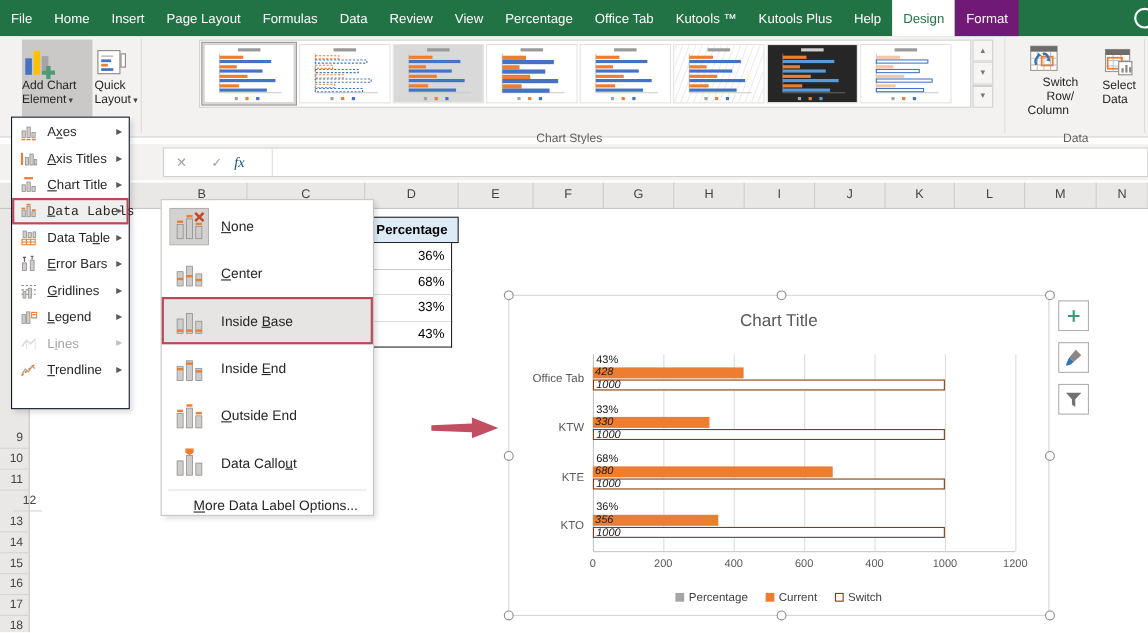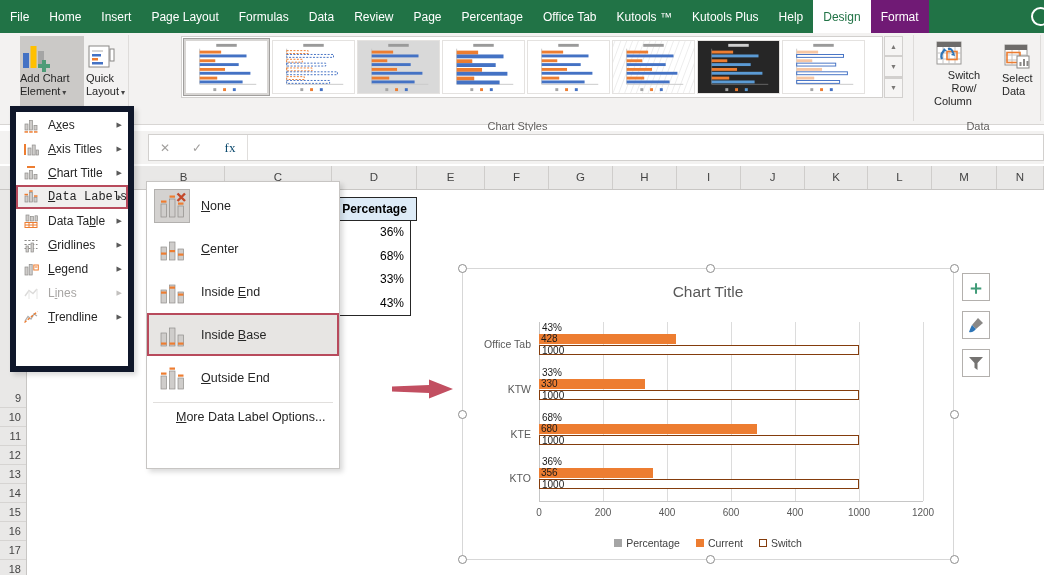--- a/index.html
+++ b/index.html
@@ -23,31 +23,31 @@
   .thumb{width:83px;height:54px;margin:1px;border:1px solid #e4e2e0;box-sizing:border-box;background:#fff;flex:none;}
   .thumb.selected{border:1px solid #a19f9d;background:#d8d6d4;padding:2px;width:87px;height:58px;}
   .thumb svg{display:block;width:100%;height:100%;}
   .galscroll{position:absolute;left:884px;top:3px;width:19px;height:62px;display:flex;flex-direction:column;}
   .gsb{flex:1;border:1px solid #d2d0ce;background:#f6f5f4;box-sizing:border-box;display:flex;align-items:center;justify-content:center;font-size:7px;color:#7a7876;}
   .grouplabel{position:absolute;top:76px;font-size:11px;color:#605e5c;text-align:center;margin-top:11px;}
   
   .fbar{position:absolute;left:0;top:131px;width:1044px;height:33px;background:#f3f2f1;}
   .fbox{position:absolute;left:148px;top:3px;right:0;height:27px;background:#fff;border:1px solid #d2d0ce;box-sizing:border-box;display:flex;align-items:center;}
   .fbtn{width:32px;text-align:center;color:#a19f9d;font-size:12px;}
-  .fxl{width:34px;text-align:center;color:#0c4a6e;font-size:13px;font-family:"Liberation Serif",serif;}
+  .fxl{width:34px;text-align:left;color:#0c4a6e;font-size:13px;font-style:italic;font-family:"Liberation Serif",serif;}
   .fdiv{width:1px;height:25px;background:#e0dedc;}
   .finput{flex:1;height:100%;}
   
   .colheads{position:absolute;left:0;top:166px;width:1044px;height:24px;background:#e9e8e7;border-bottom:1px solid #c8c6c4;box-sizing:border-box;}
   .ch{position:absolute;top:0;height:23px;line-height:23px;text-align:center;font-size:11.5px;color:#444;border-right:1px solid #cfcdcb;box-sizing:border-box;}
   .rowheads{position:absolute;left:0;top:190px;width:27px;height:385px;background:#e9e8e7;border-right:1px solid #c8c6c4;box-sizing:border-box;}
   .rh{position:absolute;left:0;width:26px;text-align:right;padding-right:5px;font-size:11px;color:#444;border-bottom:1px solid #d6d4d2;box-sizing:border-box;}
   .tcell{position:absolute;box-sizing:border-box;font-size:12px;color:#000;background:#fff;}
   
-  .menu{position:absolute;left:10px;top:106px;width:124px;height:266px;background:#fff;border:6px solid #0f172a;box-shadow:3px 3px 5px rgba(0,0,0,.15);z-index:50;padding:1px 0;box-sizing:border-box;}
+  .menu{position:absolute;left:10px;top:106px;width:108px;height:266px;background:#fff;border:1px solid #0f172a;box-shadow:3px 3px 5px rgba(0,0,0,.15);z-index:50;padding:1px 0;box-sizing:border-box;}
   .mitem{position:relative;height:24px;display:flex;align-items:center;}
   .mitem .ic{width:16px;height:16px;margin-left:7px;flex:none;}
   .mitem .ic svg{width:16px;height:16px;display:block;}
   .mitem .lbl{margin-left:9px;font-size:12px;color:#262626;white-space:nowrap;}
   .mitem .arr{position:absolute;right:6px;font-size:7px;color:#5a5a5a;}
   .mitem.disabled .lbl{color:#a8a6a4;}
   .mitem.disabled .arr{color:#c3c1bf;}
   .mitem.disabled .ic{opacity:.45;}
   .mitem.hl{background:#f0efee;outline:2px solid #b84a5c;outline-offset:-2px;font-family:Liberation Mono, monospace;}
   .u{text-decoration:underline;}
@@ -63,21 +63,21 @@
   .gb{fill:#cfcdcb;stroke:#8f8d8b;stroke-width:.7;}
   .ob{fill:#ed7d31;}
   
   .chart{position:absolute;left:462px;top:268px;width:492px;height:292px;background:#fff;border:1px solid #d7d7d7;box-sizing:border-box;z-index:5;}
   .handle{position:absolute;width:9px;height:9px;border:1.3px solid #8c8c8c;border-radius:50%;background:#fff;box-sizing:border-box;z-index:7;}
   .ctitle{position:absolute;left:0;right:0;top:14px;text-align:center;font-size:15.5px;color:#595959;}
   .gridline{position:absolute;width:1px;background:#dcdcdc;}
   .axisline{position:absolute;background:#c6c6c6;}
   .ticklab{position:absolute;transform:translateX(-50%);font-size:10px;color:#595959;}
   .catlab{position:absolute;font-size:10.5px;color:#595959;text-align:right;}
-  .bar{position:absolute;height:10px;}
+  .bar{position:absolute;height:10px;font-style:italic;}
   .barlab{position:absolute;left:2px;top:0;line-height:10px;font-size:10px;color:#1a1a1a;white-space:nowrap;}
   .pctlab{position:absolute;font-size:10px;color:#1a1a1a;line-height:10px;}
   .legend{position:absolute;left:0;right:0;display:flex;justify-content:center;gap:16px;align-items:center;}
   .litem{display:flex;align-items:center;gap:4px;font-size:10.5px;color:#404040;}
   .lswatch{width:8px;height:8px;box-sizing:border-box;}
   
   .sidebtn{position:absolute;left:962px;width:28px;height:28px;background:#fff;border:1px solid #b3b0ad;box-sizing:border-box;display:flex;align-items:center;justify-content:center;z-index:6;}
   .plusglyph{color:#3f9b77;font-size:19px;font-weight:bold;line-height:19px;}
   
   .redarrow{position:absolute;left:392px;top:377px;z-index:8;}
@@ -88,21 +88,21 @@
 <div class="screen">
 
   <div class="tabs" id="tabs">
       <div class="tab">File</div>
       <div class="tab">Home</div>
       <div class="tab">Insert</div>
       <div class="tab">Page Layout</div>
       <div class="tab">Formulas</div>
       <div class="tab">Data</div>
       <div class="tab">Review</div>
-      <div class="tab">Page</div>
+      <div class="tab">View</div>
       <div class="tab">Percentage</div>
       <div class="tab">Office Tab</div>
       <div class="tab">Kutools ™</div>
       <div class="tab">Kutools Plus</div>
       <div class="tab">Help</div>
       <div class="tab active">Design</div>
       <div class="tab contextual">Format</div>
     </div>
   <div class="tellme"></div>
 
@@ -384,21 +384,21 @@
       <div class="ch" style="left: 741px; width: 64px;">J</div>
       <div class="ch" style="left: 805px; width: 63px;">K</div>
       <div class="ch" style="left: 868px; width: 64px;">L</div>
       <div class="ch" style="left: 932px; width: 65px;">M</div>
       <div class="ch" style="left: 997px; width: 47px;">N</div>
     </div>
   <div class="rowheads" id="rowheads">
       <div class="rh" style="top: 199px; height: 19px; line-height: 19px;">9</div>
       <div class="rh" style="top: 218px; height: 19px; line-height: 19px;">10</div>
       <div class="rh" style="top: 237px; height: 19px; line-height: 19px;">11</div>
-      <div class="rh" style="top: 256px; height: 19px; line-height: 19px;">12</div>
+      <div class="rh" style="top: 256px; height: 19px; line-height: 19px; margin-left: 12px;">12</div>
       <div class="rh" style="top: 275px; height: 19px; line-height: 19px;">13</div>
       <div class="rh" style="top: 294px; height: 19px; line-height: 19px;">14</div>
       <div class="rh" style="top: 313px; height: 19px; line-height: 19px;">15</div>
       <div class="rh" style="top: 332px; height: 19px; line-height: 19px;">16</div>
       <div class="rh" style="top: 351px; height: 19px; line-height: 19px;">17</div>
       <div class="rh" style="top: 370px; height: 19px; line-height: 19px;">18</div>
     </div>
   <div id="sheet-table">
       <div class="tcell" style="left: 332px; top: 197px; width: 85px; height: 24px; background: rgb(221, 235, 247); border: 1px solid rgb(38, 38, 38); font-weight: bold; text-align: center; line-height: 22px;">Percentage</div>
       <div class="tcell" style="left: 332px; top: 221px; width: 79px; height: 24.5px; border-left: 1px solid rgb(38, 38, 38); border-right: 1px solid rgb(38, 38, 38); border-bottom: 1px solid rgb(38, 38, 38); text-align: right; padding-right: 6px; line-height: 23px;">36%</div>
@@ -569,20 +569,36 @@
               <line x1="6" y1="9.5" x2="6" y2="14.5" stroke="#ED7D31"></line>
               <line x1="10" y1="9.5" x2="10" y2="14.5" stroke="#ED7D31"></line>
             </svg>
           </span>
           <span class="lbl"><span>Data Ta</span><span class="u">b</span><span>le</span></span>
           <span class="arr">▶</span>
         </div>
         <div class="mitem">
           <span class="ic">
             <svg viewBox="0 0 16 16">
+              <rect x="2.5" y="7" width="3.5" height="7" class="gb"></rect>
+              <rect x="9.5" y="4.5" width="3.5" height="9.5" class="gb"></rect>
+              <g stroke="#595959">
+                <line x1="4.2" y1="2" x2="4.2" y2="6"></line>
+                <line x1="2.8" y1="2" x2="5.6" y2="2"></line>
+                <line x1="11.2" y1="1" x2="11.2" y2="3.8"></line>
+                <line x1="9.8" y1="1" x2="12.6" y2="1"></line>
+              </g>
+            </svg>
+          </span>
+          <span class="lbl"><span></span><span class="u">E</span><span>rror Bars</span></span>
+          <span class="arr">▶</span>
+        </div>
+        <div class="mitem">
+          <span class="ic">
+            <svg viewBox="0 0 16 16">
               <g stroke="#8a8886" stroke-dasharray="2.2 1.6">
                 <line x1="1.5" y1="3.5" x2="14.5" y2="3.5"></line>
                 <line x1="1.5" y1="7.5" x2="14.5" y2="7.5"></line>
                 <line x1="1.5" y1="11.5" x2="14.5" y2="11.5"></line>
               </g>
               <rect x="3" y="9" width="2.5" height="6" class="gb"></rect>
               <rect x="8" y="6" width="2.5" height="9" class="gb"></rect>
             </svg>
           </span>
           <span class="lbl"><span></span><span class="u">G</span><span>ridlines</span></span>
@@ -645,59 +661,70 @@
               <rect x="4" y="12" width="5.5" height="13" class="gb"></rect>
               <rect x="12.5" y="7" width="5.5" height="18" class="gb"></rect>
               <rect x="21" y="14" width="5.5" height="11" class="gb"></rect>
               <rect x="4" y="17.5" width="5.5" height="2.2" class="ob"></rect>
               <rect x="12.5" y="15" width="5.5" height="2.2" class="ob"></rect>
               <rect x="21" y="18.5" width="5.5" height="2.2" class="ob"></rect>
             </svg>
           </span>
           <span class="lbl"><span></span><span class="u">C</span><span>enter</span></span>
         </div>
+        <div class="sitem hl">
+          <span class="sic">
+            <svg viewBox="0 0 30 28">
+              <rect x="4" y="12" width="5.5" height="13" class="gb"></rect>
+              <rect x="12.5" y="7" width="5.5" height="18" class="gb"></rect>
+              <rect x="21" y="14" width="5.5" height="11" class="gb"></rect>
+              <rect x="4" y="21.5" width="5.5" height="2.2" class="ob"></rect>
+              <rect x="12.5" y="21.5" width="5.5" height="2.2" class="ob"></rect>
+              <rect x="21" y="21.5" width="5.5" height="2.2" class="ob"></rect>
+            </svg>
+          </span>
+          <span class="lbl"><span>Inside </span><span class="u">B</span><span>ase</span></span>
+        </div>
         <div class="sitem">
           <span class="sic">
             <svg viewBox="0 0 30 28">
               <rect x="4" y="12" width="5.5" height="13" class="gb"></rect>
               <rect x="12.5" y="7" width="5.5" height="18" class="gb"></rect>
               <rect x="21" y="14" width="5.5" height="11" class="gb"></rect>
               <rect x="4" y="13.5" width="5.5" height="2.2" class="ob"></rect>
               <rect x="12.5" y="8.5" width="5.5" height="2.2" class="ob"></rect>
               <rect x="21" y="15.5" width="5.5" height="2.2" class="ob"></rect>
             </svg>
           </span>
           <span class="lbl"><span>Inside </span><span class="u">E</span><span>nd</span></span>
         </div>
-        <div class="sitem hl">
-          <span class="sic">
-            <svg viewBox="0 0 30 28">
-              <rect x="4" y="12" width="5.5" height="13" class="gb"></rect>
-              <rect x="12.5" y="7" width="5.5" height="18" class="gb"></rect>
-              <rect x="21" y="14" width="5.5" height="11" class="gb"></rect>
-              <rect x="4" y="21.5" width="5.5" height="2.2" class="ob"></rect>
-              <rect x="12.5" y="21.5" width="5.5" height="2.2" class="ob"></rect>
-              <rect x="21" y="21.5" width="5.5" height="2.2" class="ob"></rect>
-            </svg>
-          </span>
-          <span class="lbl"><span>Inside </span><span class="u">B</span><span>ase</span></span>
-        </div>
         <div class="sitem">
           <span class="sic">
             <svg viewBox="0 0 30 28">
               <rect x="4" y="12" width="5.5" height="13" class="gb"></rect>
               <rect x="12.5" y="7" width="5.5" height="18" class="gb"></rect>
               <rect x="21" y="14" width="5.5" height="11" class="gb"></rect>
               <rect x="4" y="8.5" width="5.5" height="2.2" class="ob"></rect>
               <rect x="12.5" y="3.5" width="5.5" height="2.2" class="ob"></rect>
               <rect x="21" y="10.5" width="5.5" height="2.2" class="ob"></rect>
             </svg>
           </span>
           <span class="lbl"><span></span><span class="u">O</span><span>utside End</span></span>
         </div>
+        <div class="sitem">
+          <span class="sic">
+            <svg viewBox="0 0 30 28">
+              <rect x="4" y="12" width="5.5" height="13" class="gb"></rect>
+              <rect x="12.5" y="7" width="5.5" height="18" class="gb"></rect>
+              <rect x="21" y="14" width="5.5" height="11" class="gb"></rect>
+              <path d="M11.5 0.8 h7.5 v3.8 l-3.75 2.2 l-3.75 -2.2 z" fill="#ED7D31"></path>
+            </svg>
+          </span>
+          <span class="lbl"><span>Data Callo</span><span class="u">u</span><span>t</span></span>
+        </div>
         <div class="ssep"></div>
         <div class="smore">
           <span class="lbl"><span></span><span class="u">M</span><span>ore Data Label Options...</span></span>
         </div>
       </div>
     </div>
 
 </div>
 
 </body></html>

